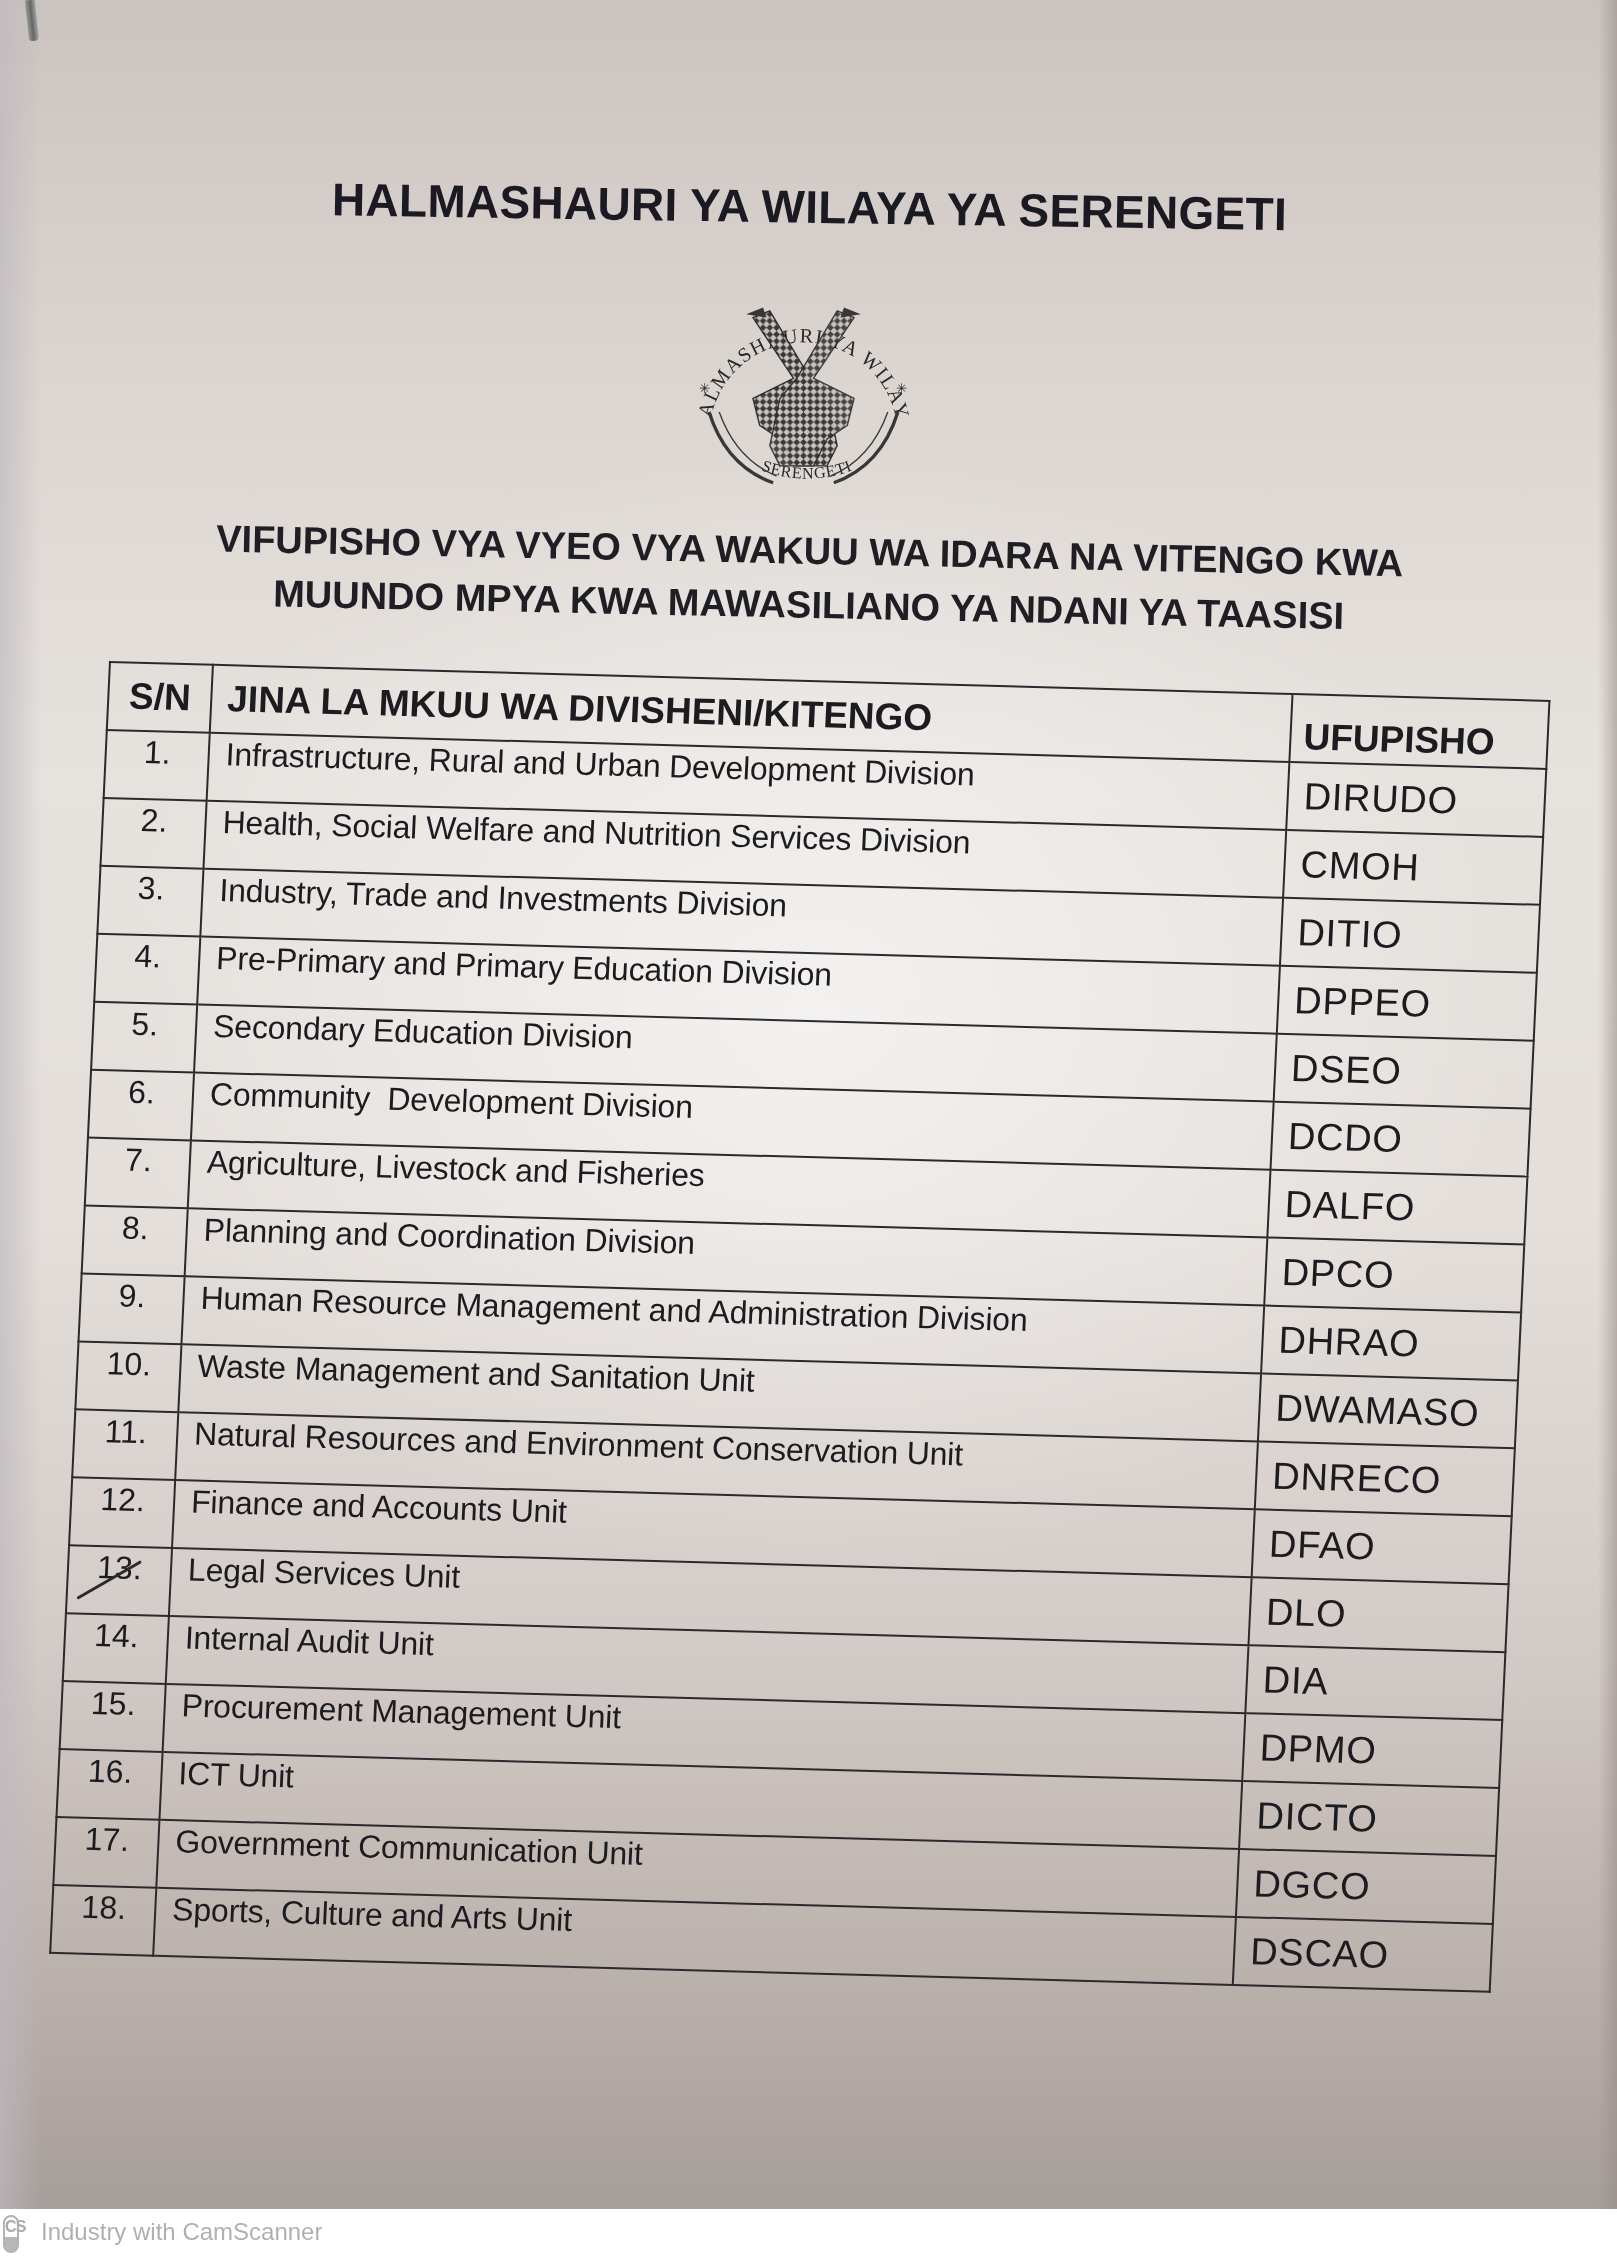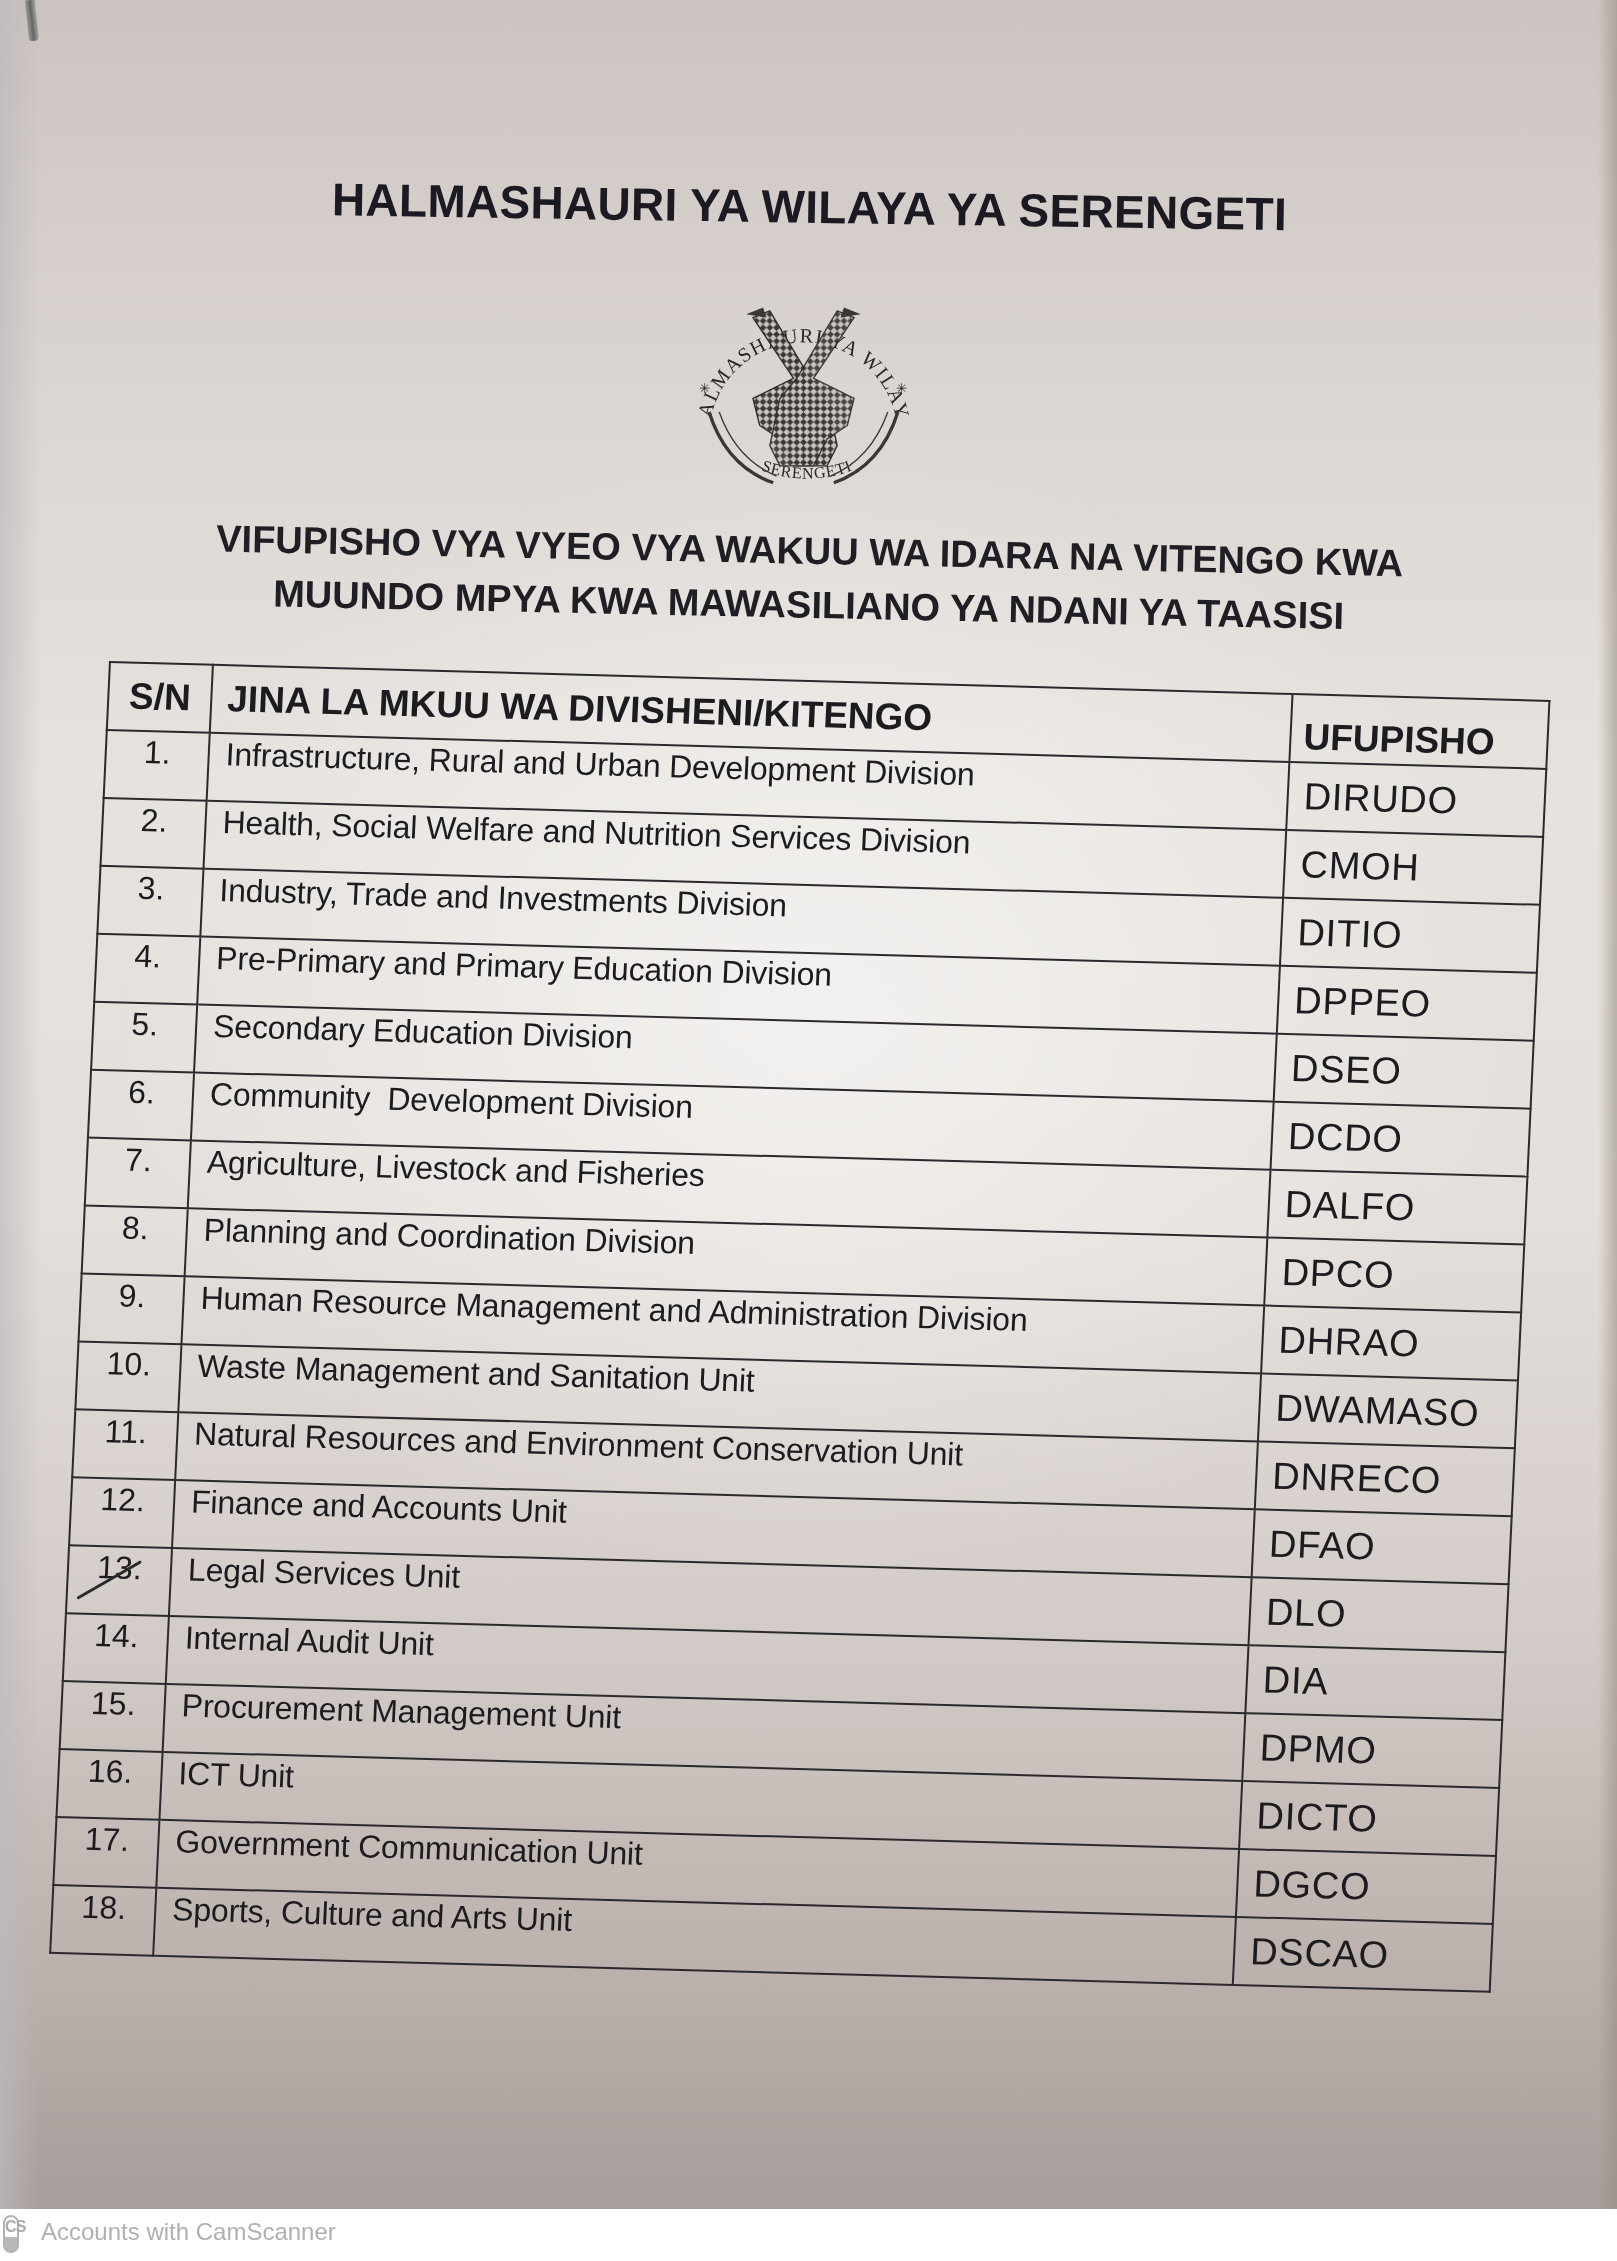--- a/index.html
+++ b/index.html
@@ -321,14 +321,14 @@
     </tbody>
   </table>
 </div>
 
 <div class="tick-mark"></div>
 
 <div class="footer"></div>
 <div class="cs-badge">
   <span>CS</span>
 </div>
-<div class="cs-text">Accounts with CamScanner</div>
+<div class="cs-text">Industry with CamScanner</div>
 
 
 </body></html>

